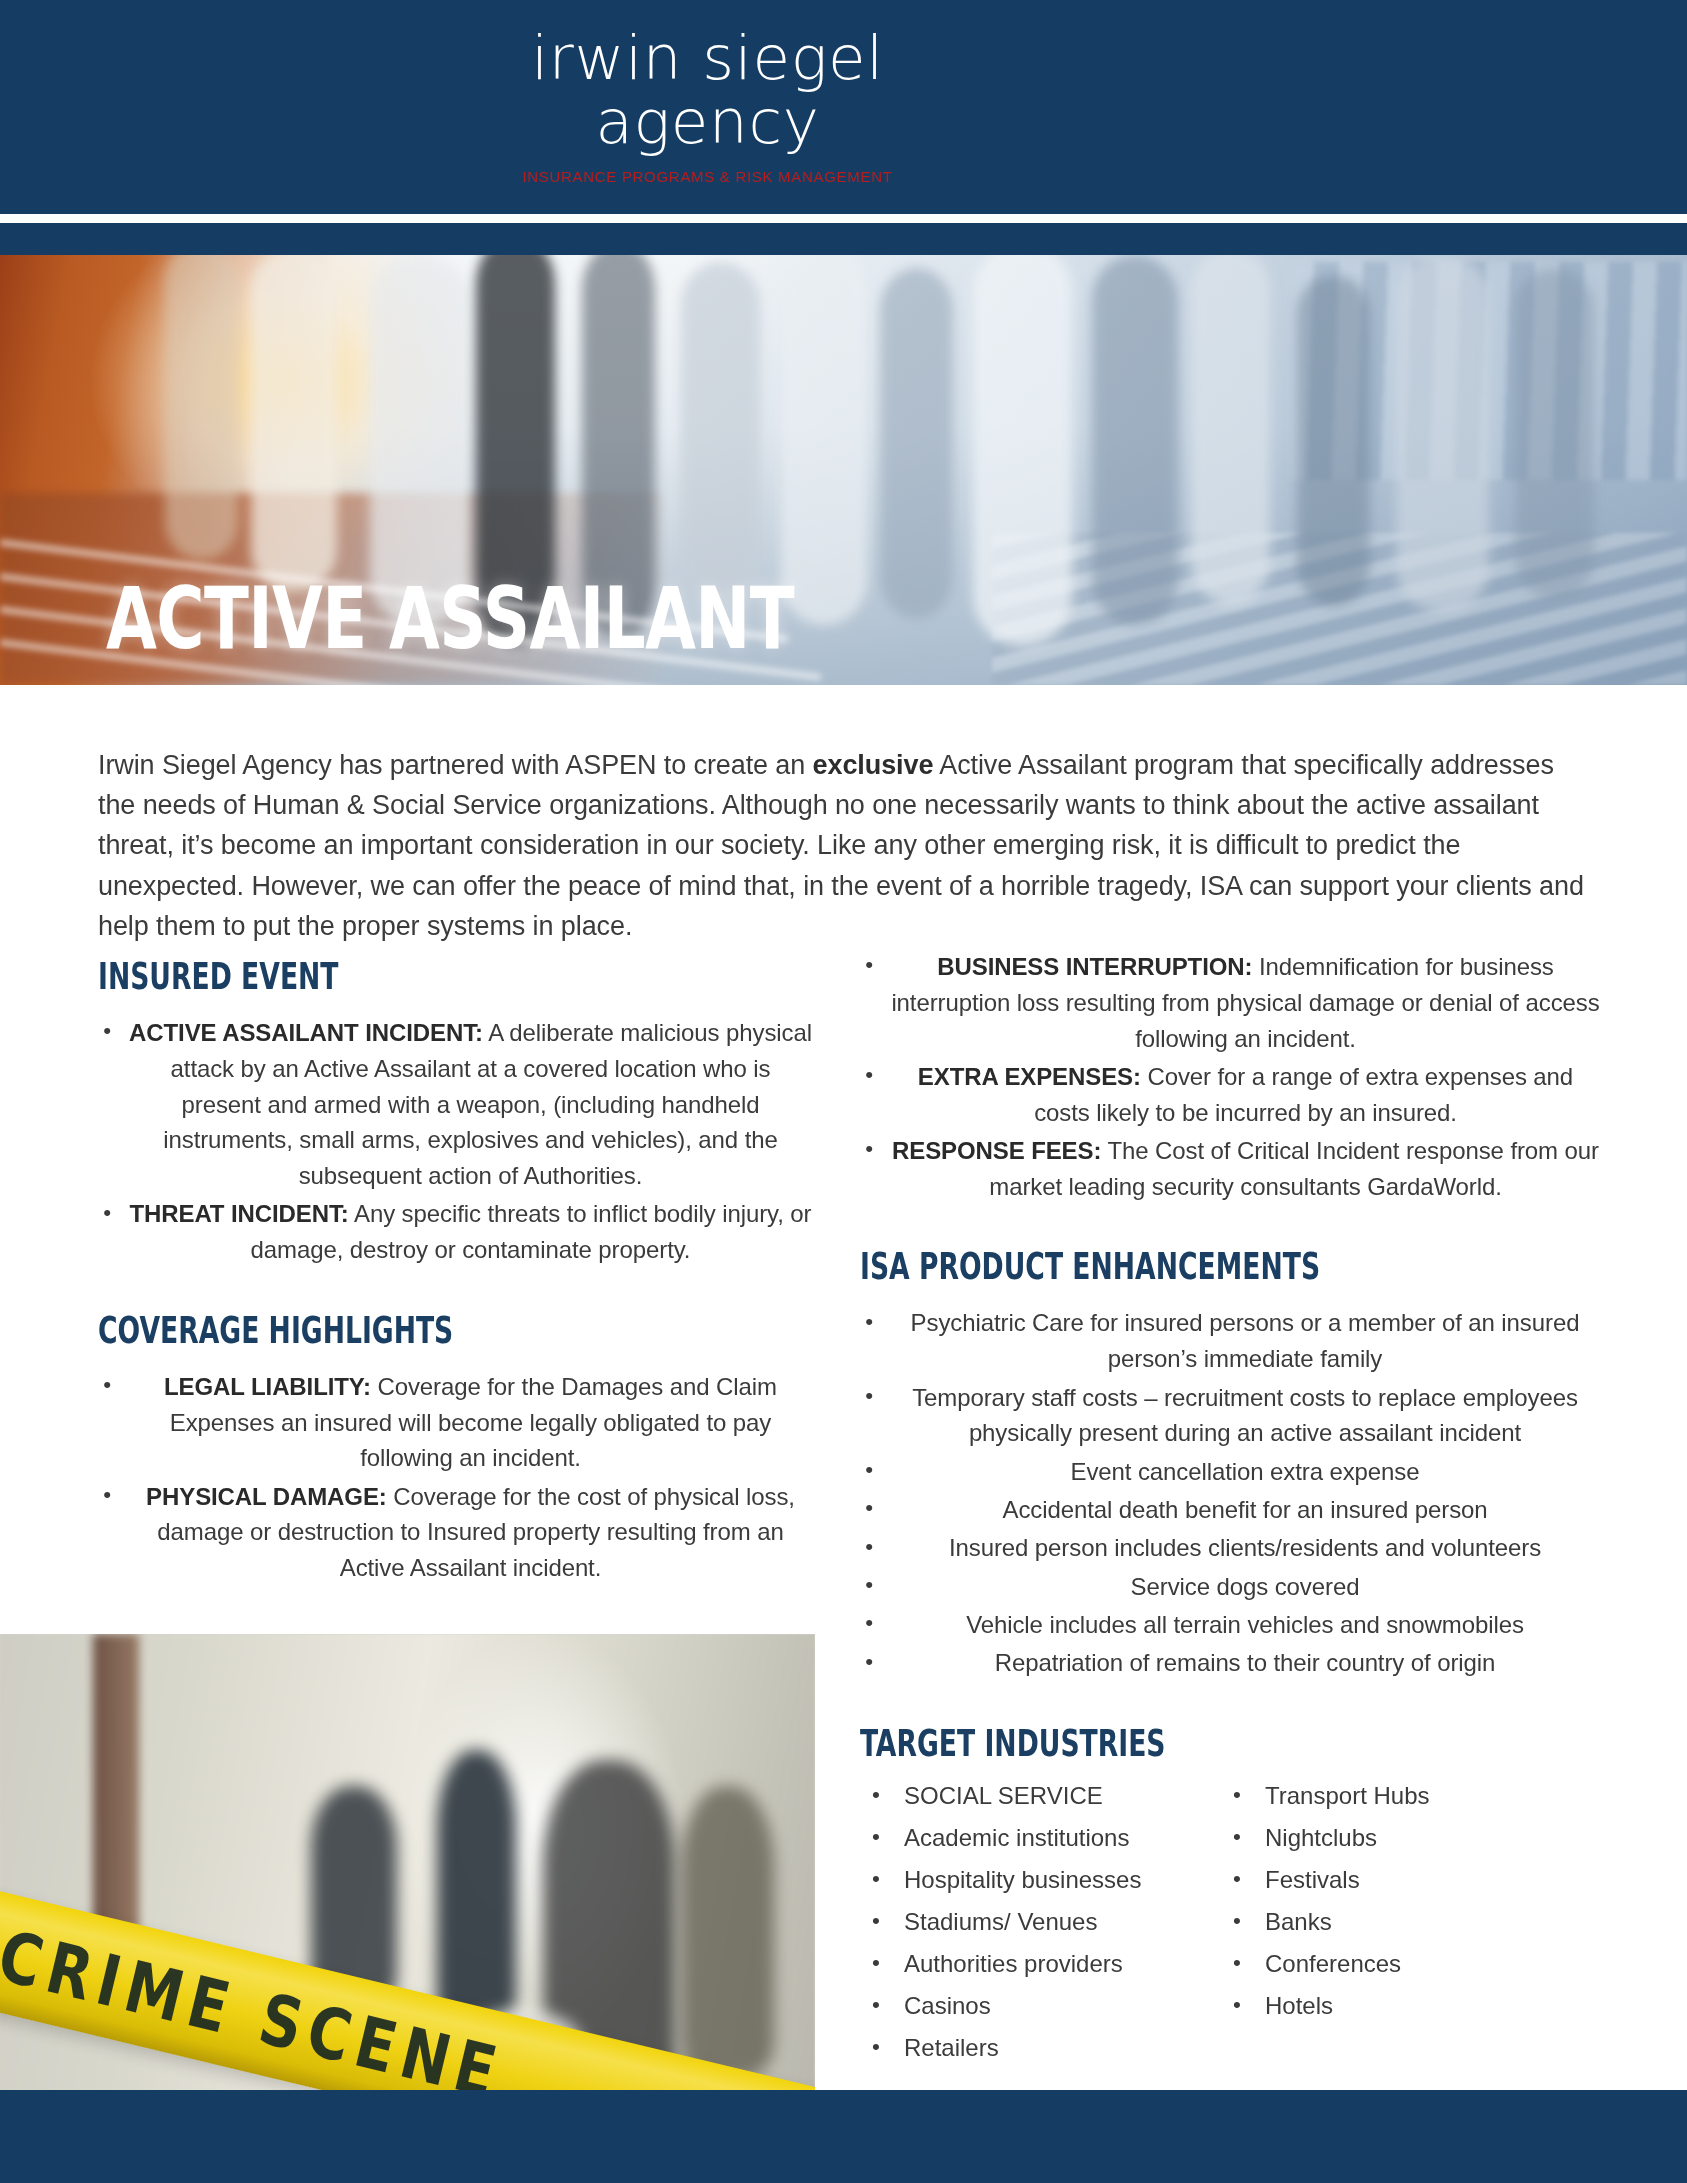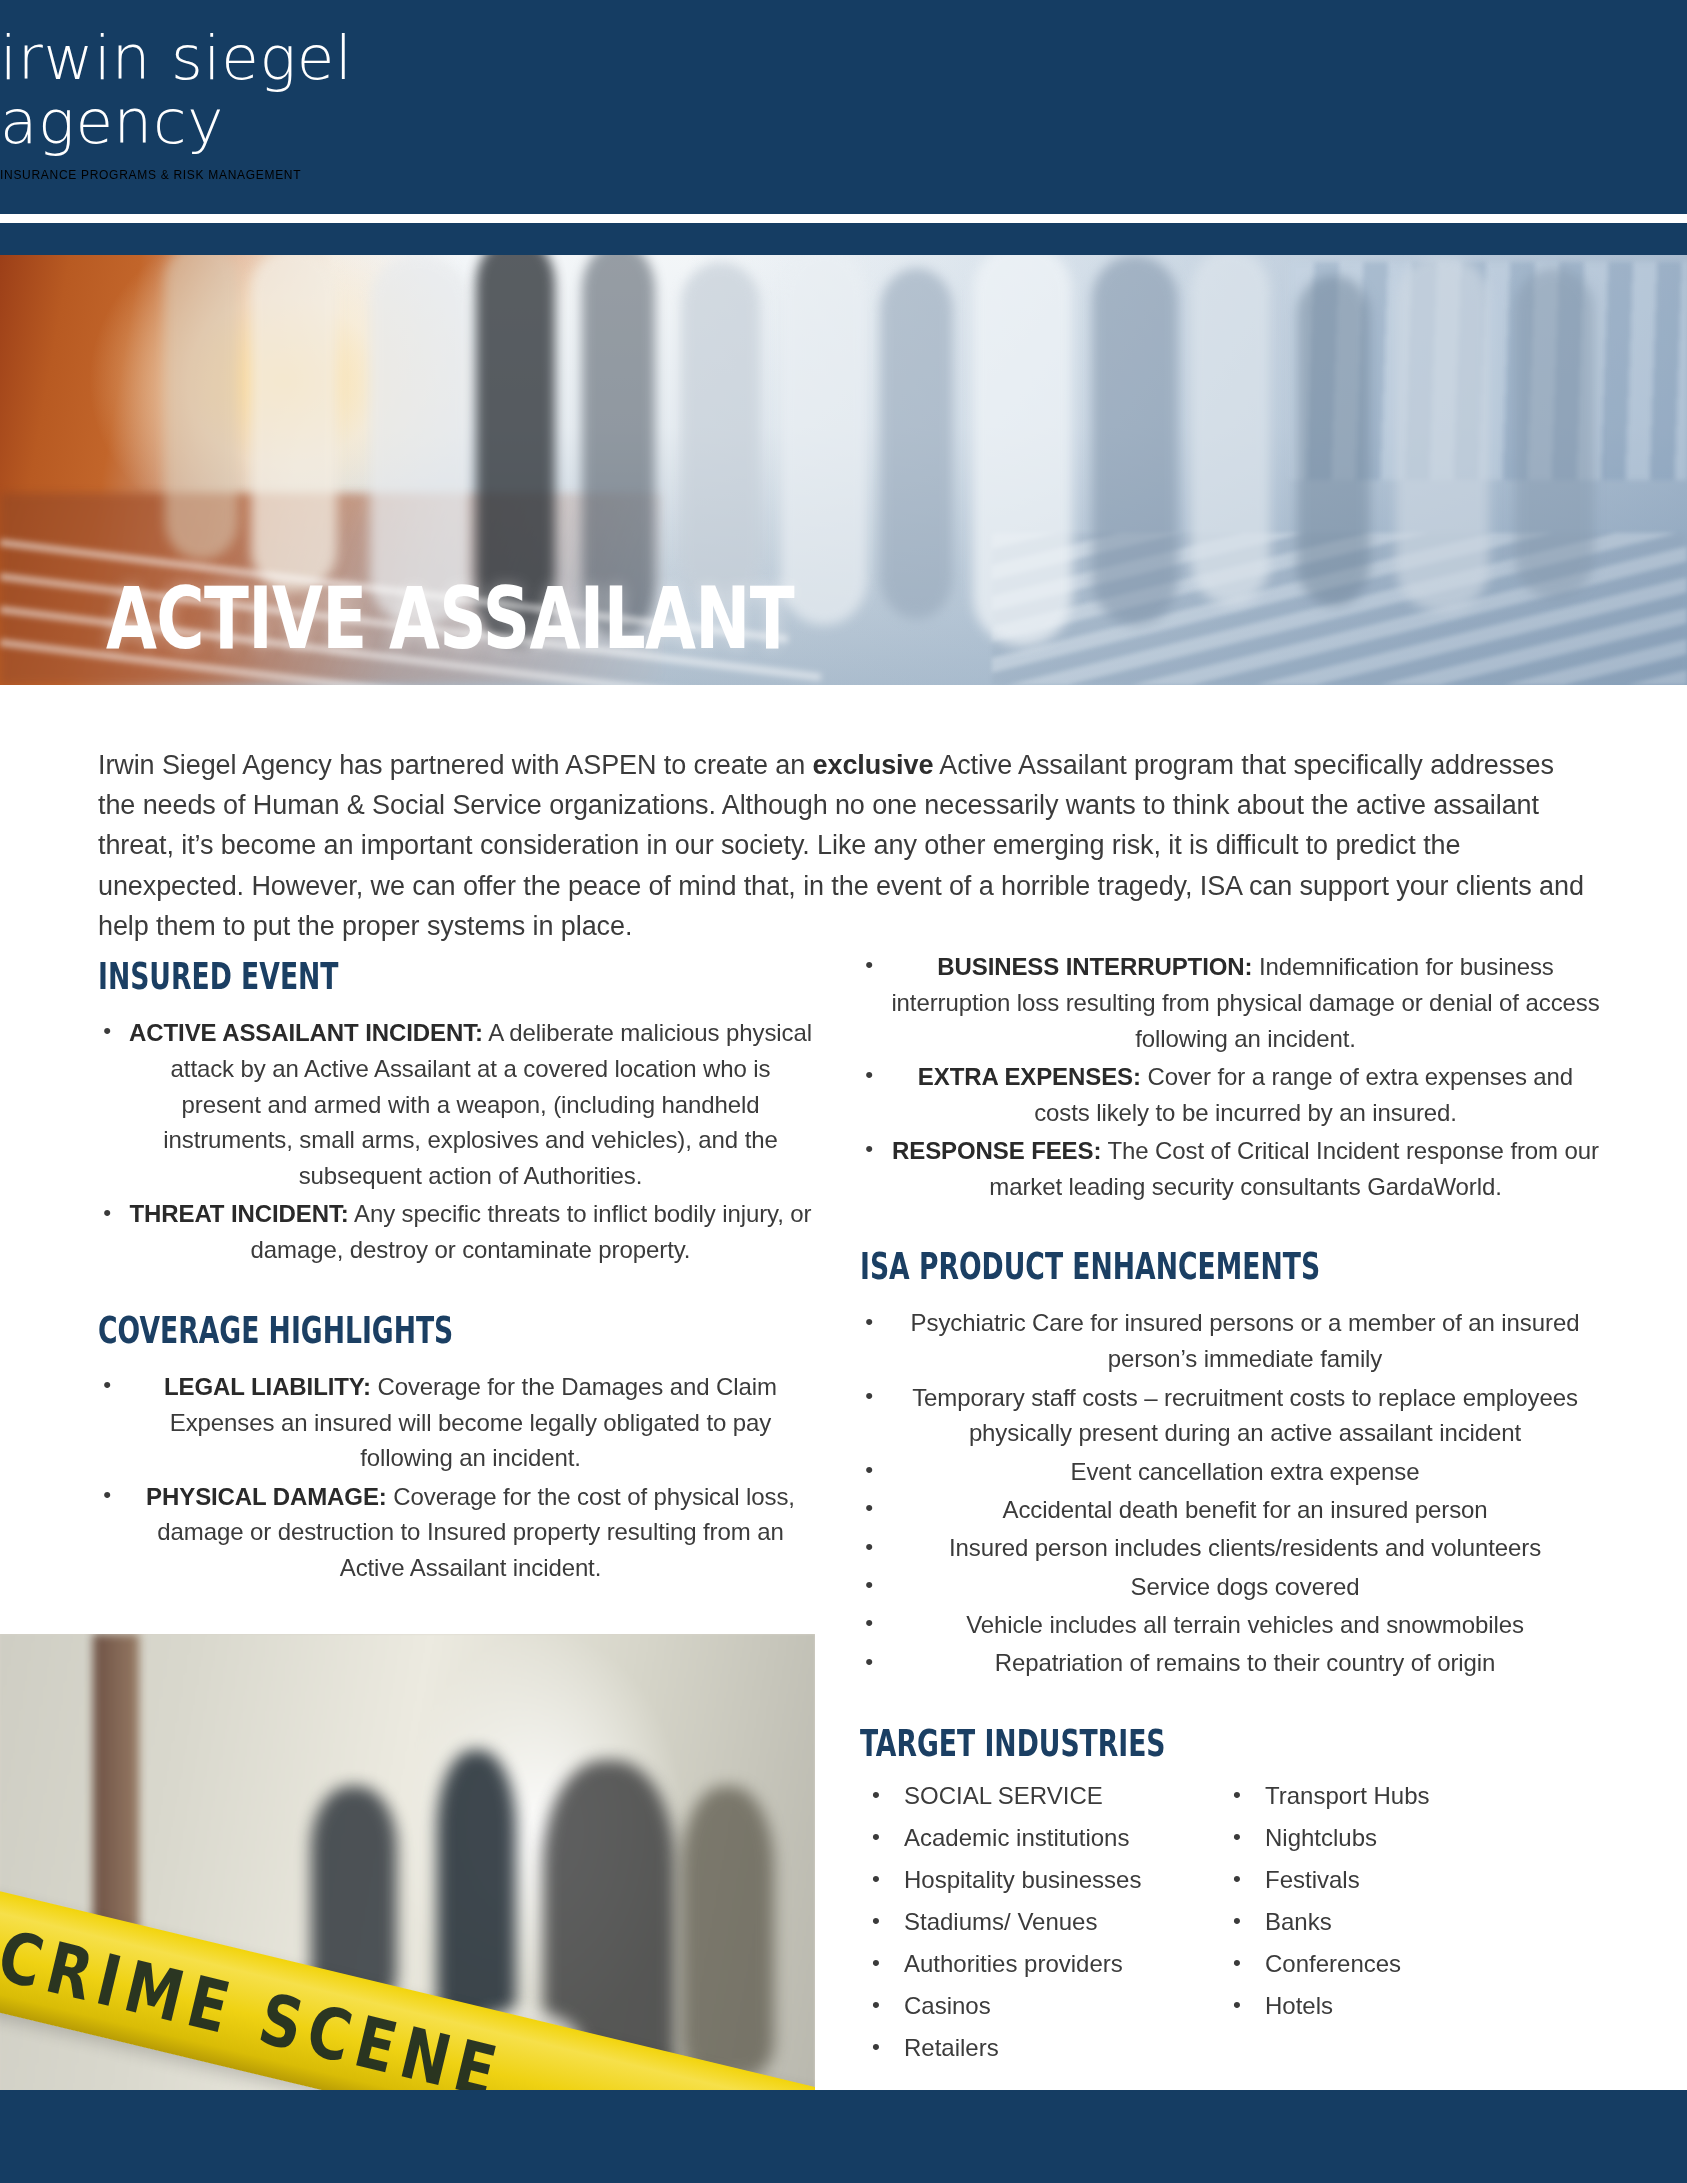--- a/index.html
+++ b/index.html
@@ -20,22 +20,23 @@
     position: absolute;
     left: 0; top: 0;
     width: 1687px;
     height: 214px;
     background: #153D63;
   }
   .logo-block {
     position: absolute;
     left: 0; top: 26.5px;
     width: 1359px;
-    text-align: left;
+    text-align: center;
     line-height: 1;
+    padding-left: 28px;
   }
   .logo-line1 {
     display: block;
     color: #ffffff;
     font-size: 61px;
     font-weight: 300;
     letter-spacing: 0.7px;
     font-family: "DejaVu Sans", sans-serif;
     line-height: 1.0;
   }
@@ -44,22 +45,22 @@
     color: #ffffff;
     font-size: 61px;
     font-weight: 300;
     letter-spacing: 0.7px;
     font-family: "DejaVu Sans", sans-serif;
     line-height: 1.05;
     margin-top: 2.6px;
   }
   .logo-tagline {
     display: block;
-    color: #000000;
-    font-size: 12px;
+    color: #b91c1c;
+    font-size: 15px;
     font-weight: 400;
     letter-spacing: 0.7px;
     font-family: "Liberation Sans", sans-serif;
     margin-top: 14.6px;
   }
 
   .header-band-2 {
     position: absolute;
     left: 0; top: 223px;
     width: 1687px;

